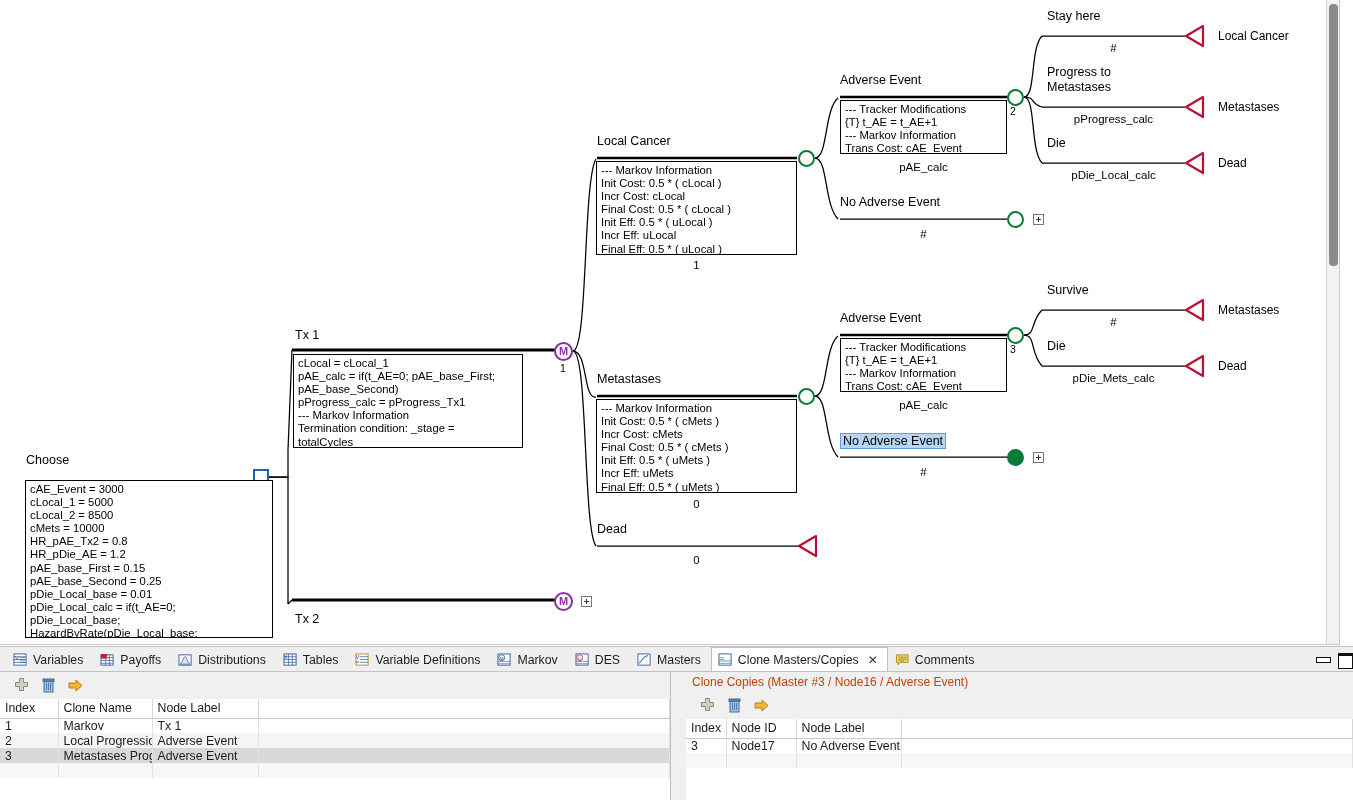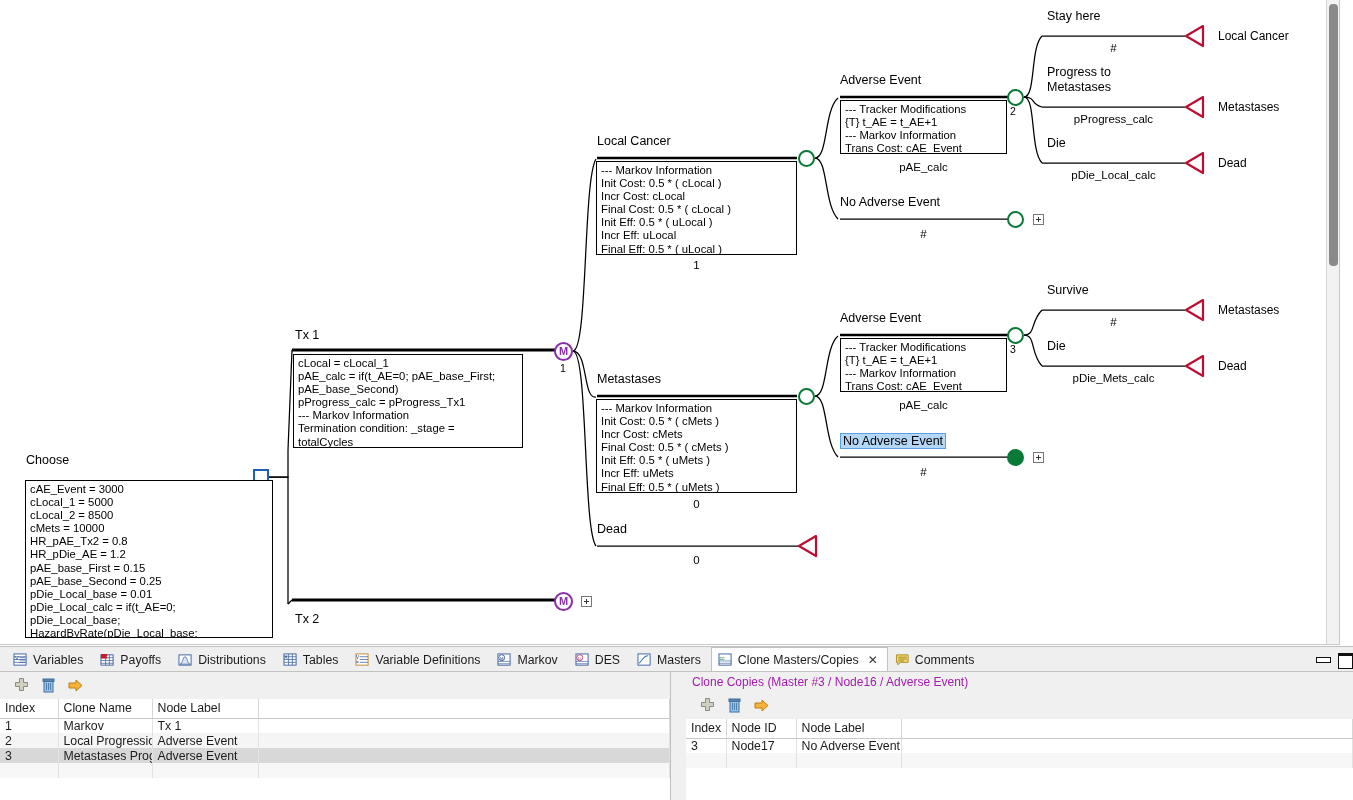--- a/index.html
+++ b/index.html
@@ -211,21 +211,21 @@
   }
   #right-pane {
     position: absolute; left: 686px; top: 0;
     right: 0; height: 129px;
     background: #ffffff;
   }
   .pane-title {
     height: 20px;
     background: #f0f0f0;
     font-size: 12px;
-    color: #a21caf;
+    color: #c2410c;
     padding: 3px 0 0 6px;
     white-space: nowrap;
   }
   .toolbar {
     height: 27px;
     background: #f0f0f0;
     display: flex;
     align-items: center;
     gap: 10px;
     padding-left: 13px;

